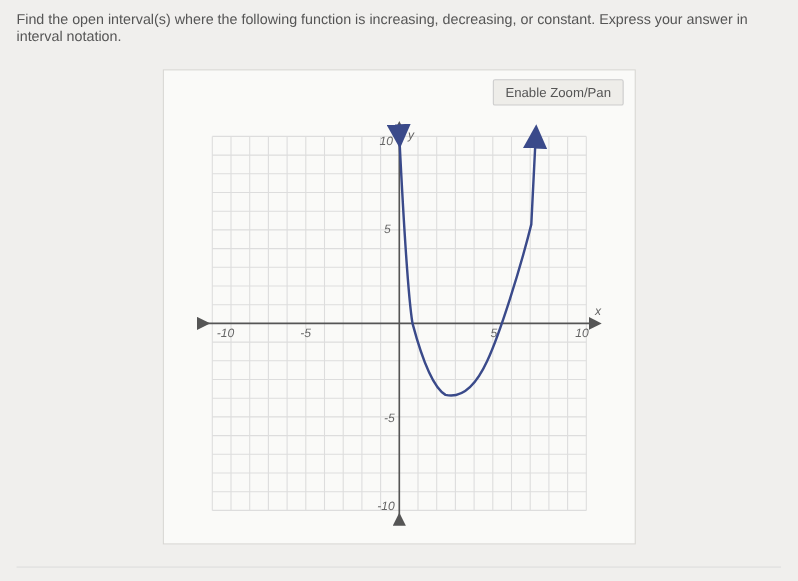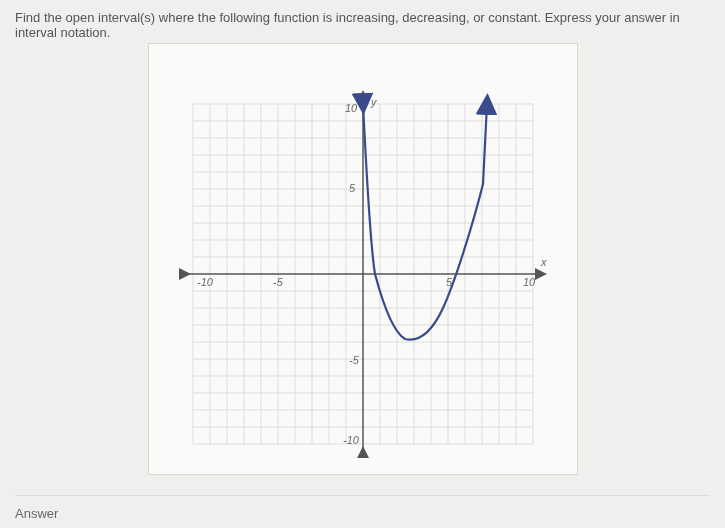--- a/index.html
+++ b/index.html
@@ -7,21 +7,21 @@
     padding: 10px 15px;
     font-family: Arial, sans-serif;
     background: #f0efed;
     color: #444;
     width: 725px;
     box-sizing: border-box;
   }
   .question {
     font-size: 13px;
     color: #555;
-    margin-bottom: 3px;
+    margin-bottom: 23px;
   }
   .graph-container {
     width: 430px;
     margin: 0 auto 20px auto;
     border: 1px solid #d8d6d3;
     background: #fafaf8;
     position: relative;
     padding: 10px;
     box-sizing: border-box;
   }
@@ -51,20 +51,21 @@
     color: #666;
     margin-bottom: 30px;
   }
 </style>
 </head>
 <body>
 
 <div class="question">Find the open interval(s) where the following function is increasing, decreasing, or constant. Express your answer in interval notation.</div>
 
 <div class="graph-container">
+  <button class="zoom-btn">Enable Zoom/Pan</button>
 
   <svg width="380" height="380" viewBox="0 0 380 380">
     <defs>
       <marker id="arrow" markerWidth="8" markerHeight="8" refX="4" refY="4" orient="auto">
         <path d="M0,0 L8,4 L0,8 Z" fill="#555"></path>
       </marker>
       <marker id="arrowB" markerWidth="10" markerHeight="10" refX="5" refY="5" orient="auto">
         <path d="M0,0 L10,5 L0,10 Z" fill="#3a4a8a"></path>
       </marker>
     </defs>

